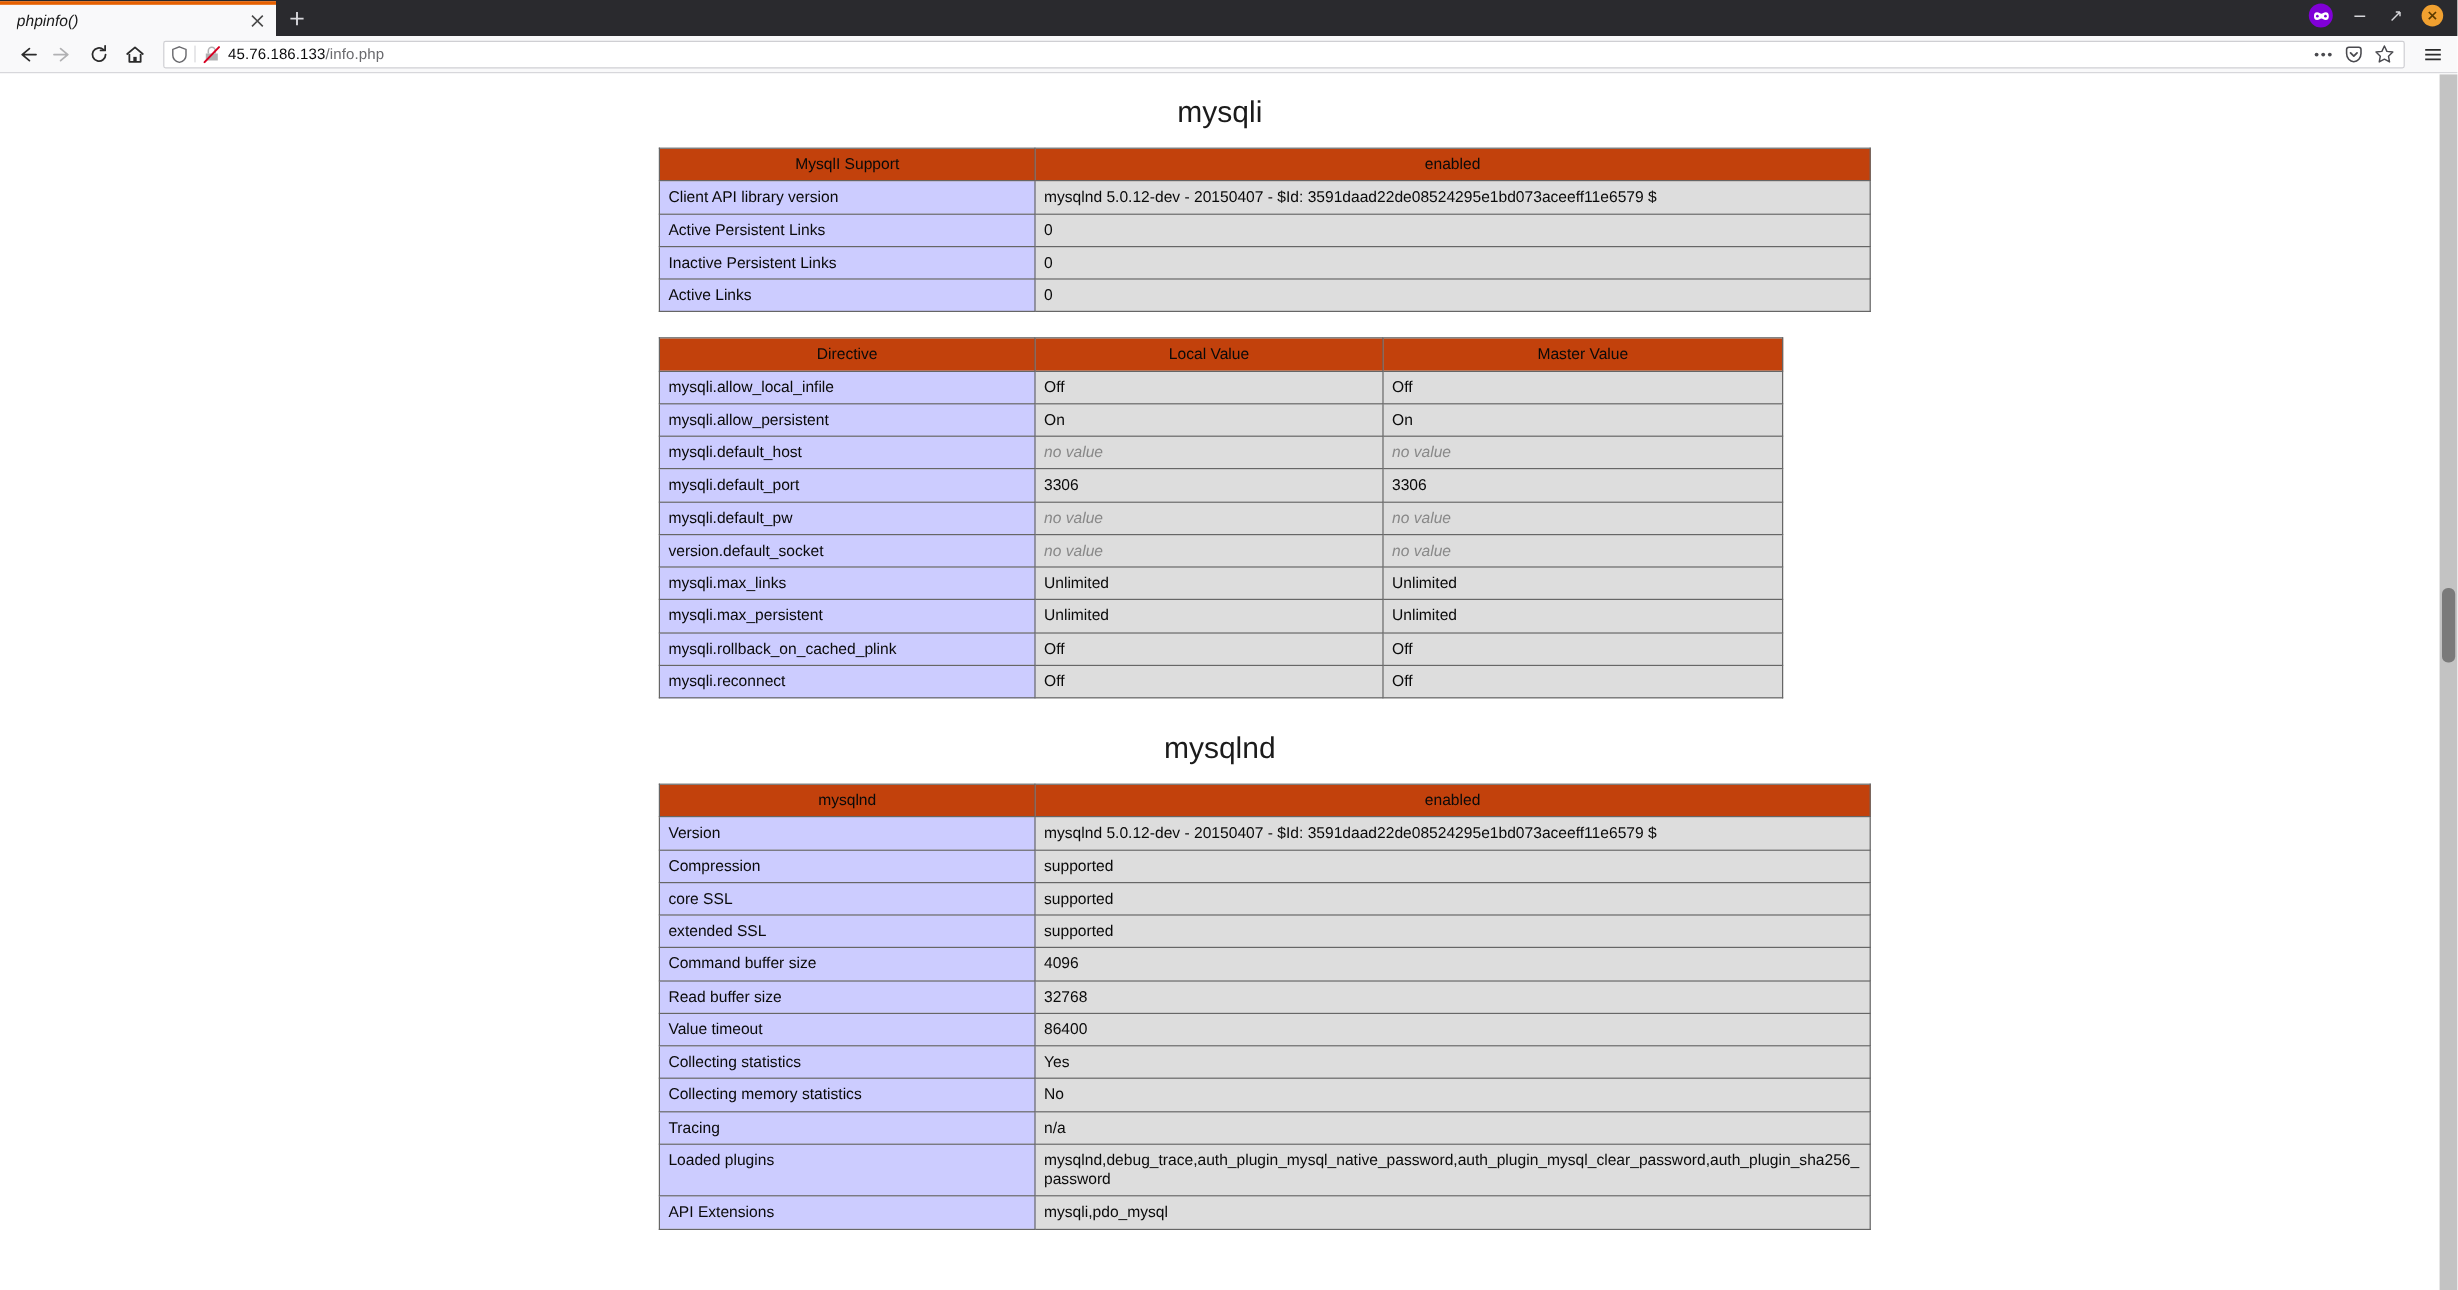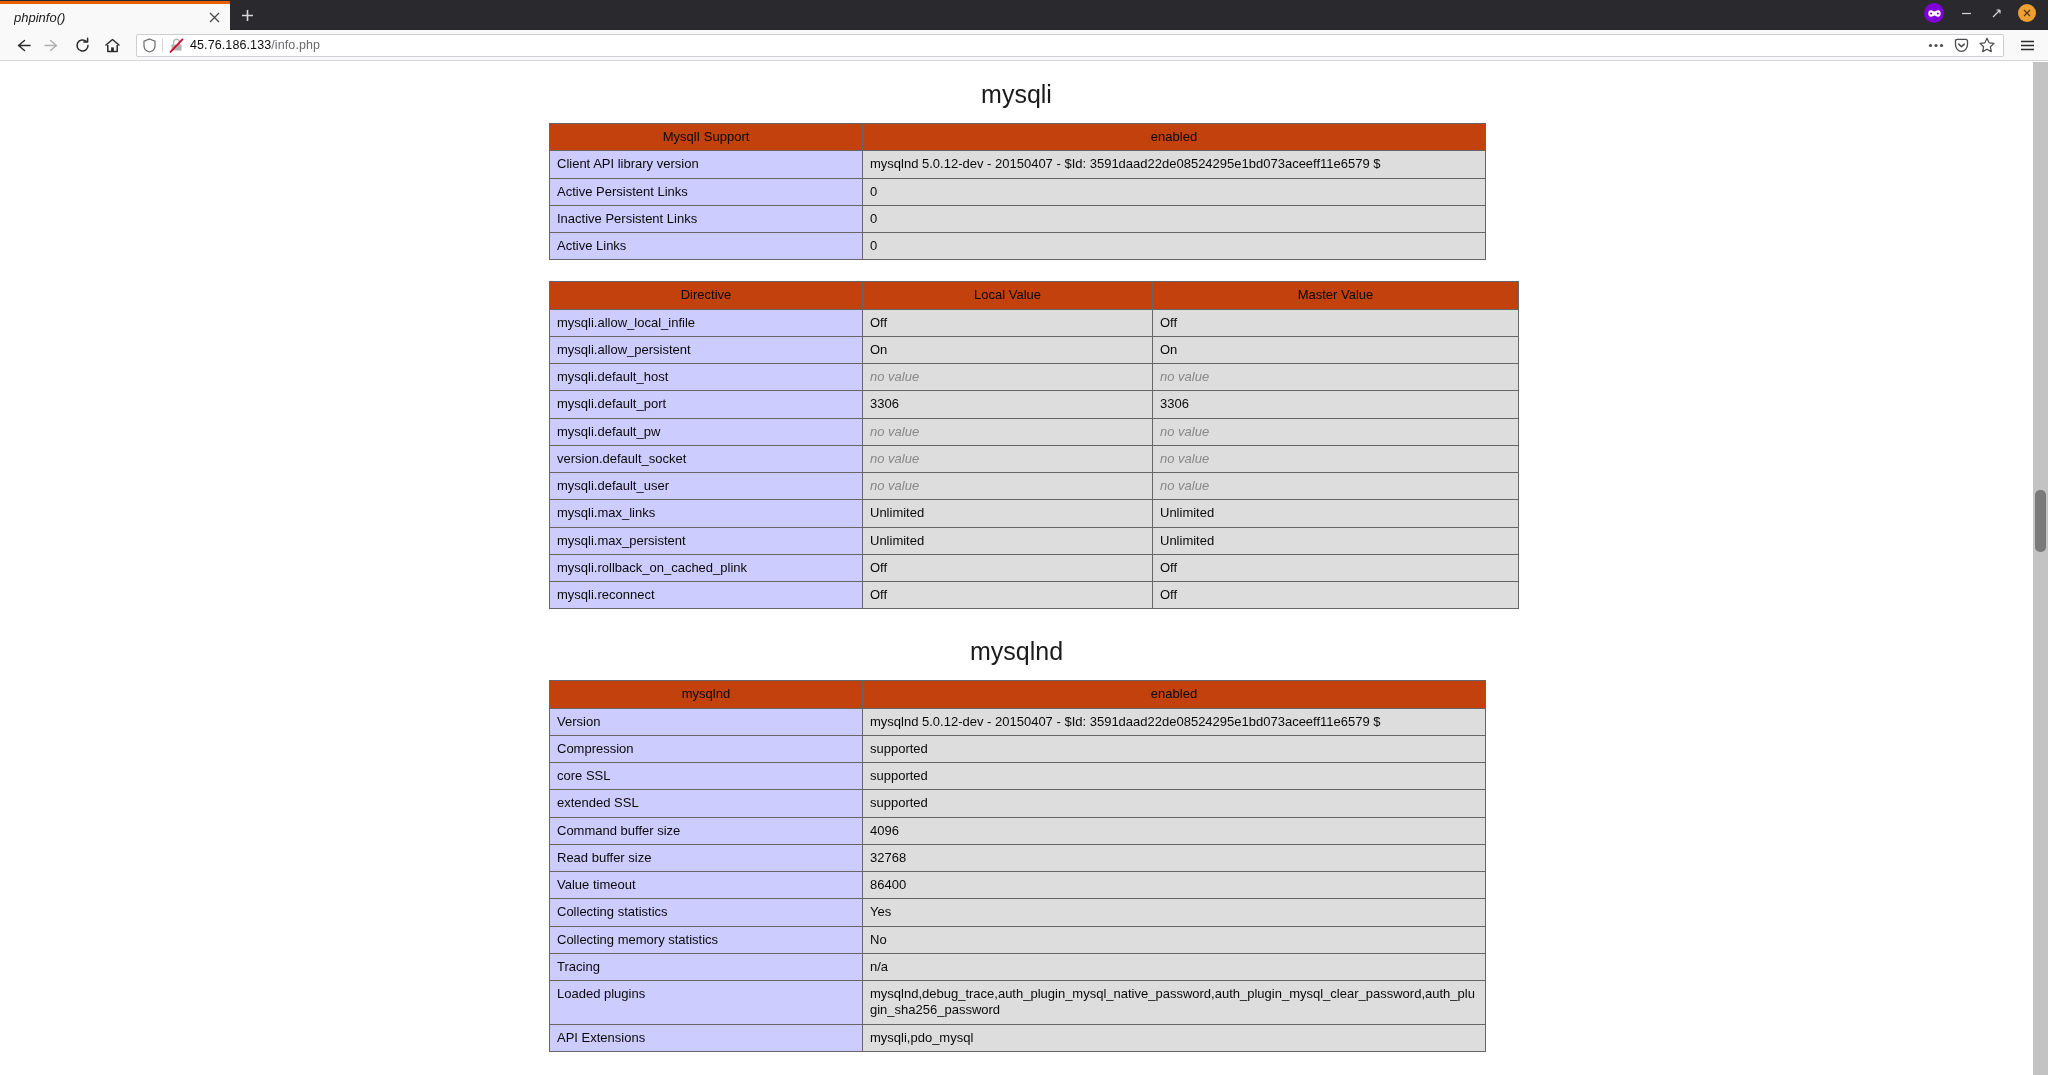--- a/index.html
+++ b/index.html
@@ -167,23 +167,23 @@
   td.v {
     background: #dddddd;
     text-align: left;
     word-break: break-all;
     height: 22px;
   }
   td.v i { color: #888888; font-style: italic; }
 
   
   .col-name  { width: 313px; }
-  .col-wide  { width: 623px; }
+  .col-wide  { width: 696px; }
   .col-local { width: 290px; }
-  .col-master{ width: 366px; }
+  .col-master{ width: 333px; }
 
   
   #scrollbar {
     position: absolute;
     top: 62px; right: 0;
     width: 15px; height: 1013px;
     background: #c3c3c3;
   }
   #scroll-thumb {
     position: absolute;
@@ -371,25 +371,20 @@
             <td class="e">mysqli.default_pw</td>
             <td class="v"><i>no value</i></td>
             <td class="v"><i>no value</i></td>
           </tr>
           <tr>
             <td class="e">version.default_socket</td>
             <td class="v"><i>no value</i></td>
             <td class="v"><i>no value</i></td>
           </tr>
           <tr>
-            <td class="e">mysqli.default_user</td>
-            <td class="v"><i>no value</i></td>
-            <td class="v"><i>no value</i></td>
-          </tr>
-          <tr>
             <td class="e">mysqli.max_links</td>
             <td class="v"><span>Unlimited</span></td>
             <td class="v"><span>Unlimited</span></td>
           </tr>
           <tr>
             <td class="e">mysqli.max_persistent</td>
             <td class="v"><span>Unlimited</span></td>
             <td class="v"><span>Unlimited</span></td>
           </tr>
           <tr>

